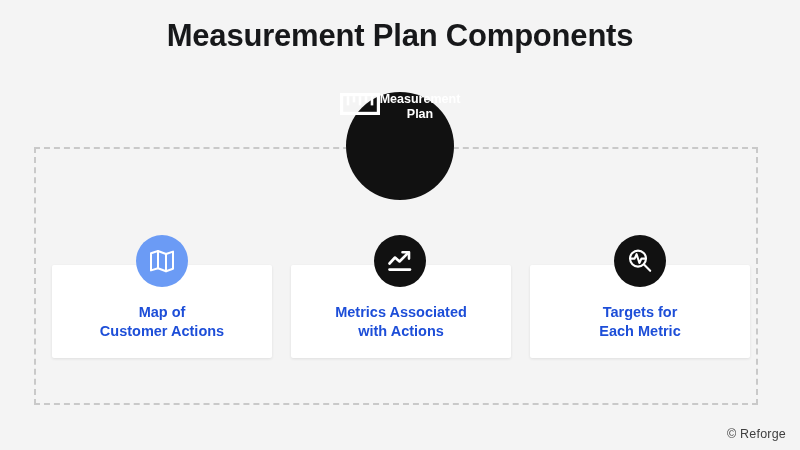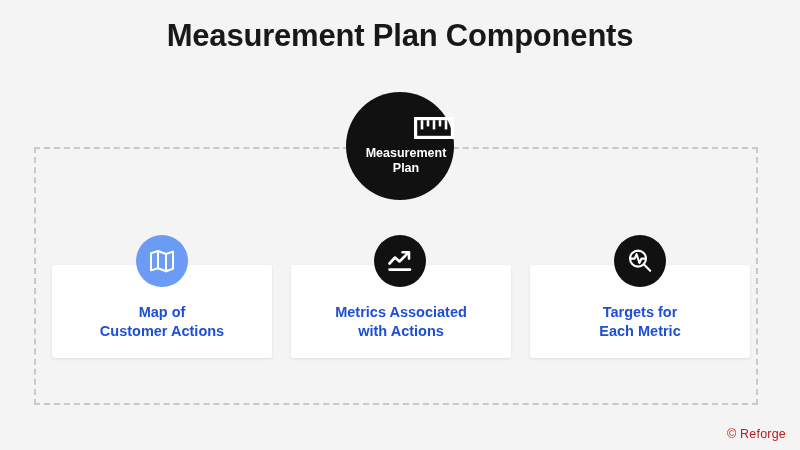--- a/index.html
+++ b/index.html
@@ -53,22 +53,22 @@
   
   #hub {
     position: absolute;
     left: 346px;
     top: 92px;
     width: 108px;
     height: 108px;
     border-radius: 50%;
     background: #111111;
     display: flex;
-    flex-direction: column;
-    align-items: flex-end;
+    flex-direction: row;
+    align-items: flex-start;
     justify-content: center;
     z-index: 4;
   }
   #hub .hub-icon {
     width: 40px;
     height: 24px;
     margin-bottom: 6px;
     display: block;
   }
   #hub .hub-label {
@@ -123,21 +123,21 @@
   #badge-1 { left: 374px; background: #111111; }
   #badge-2 { left: 614px; background: #111111; }
   .badge svg { display: block; }
 
   
   #watermark {
     position: absolute;
     right: 14px;
     bottom: 9px;
     font-size: 12.5px;
-    color: #b91c1c;
+    color: #404040;
     letter-spacing: 0.2px;
     white-space: nowrap;
   }
 </style>
 </head>
 <body>
 
 <div id="slide">
 
   <div id="page-title">Measurement Plan Components</div>

